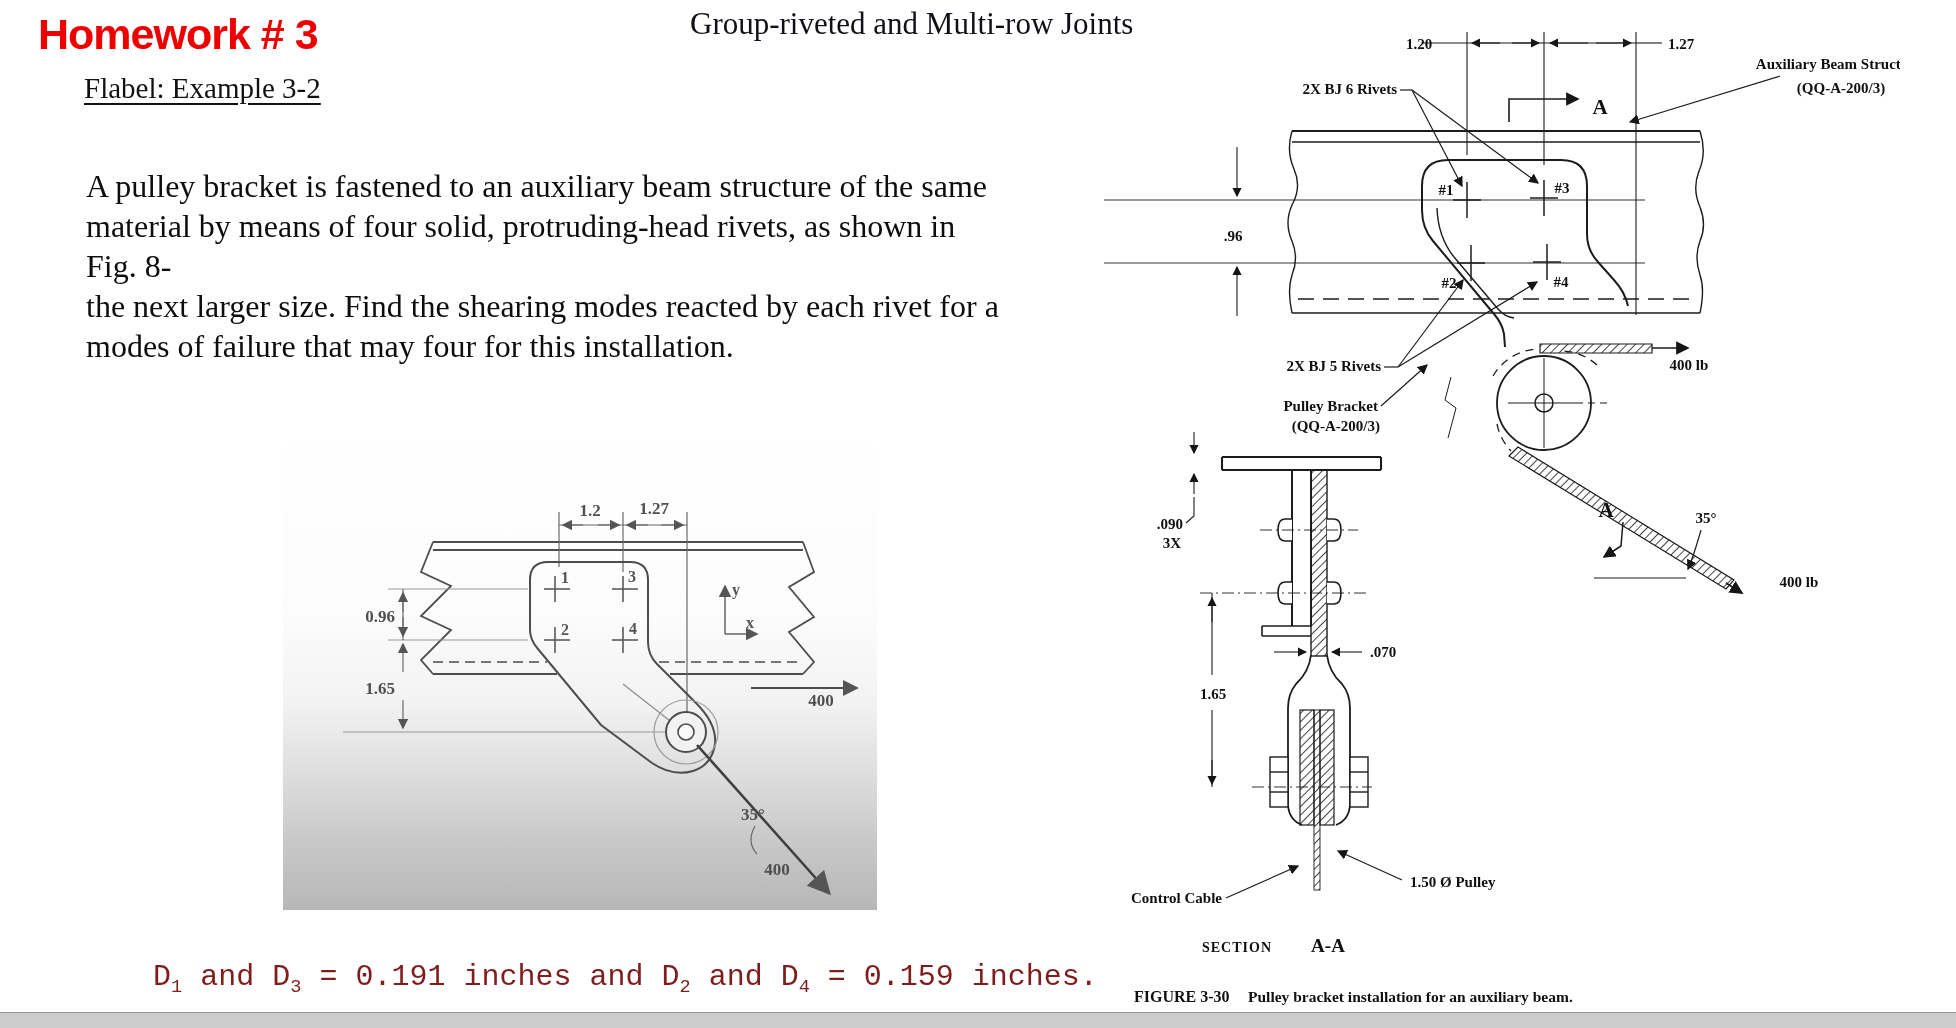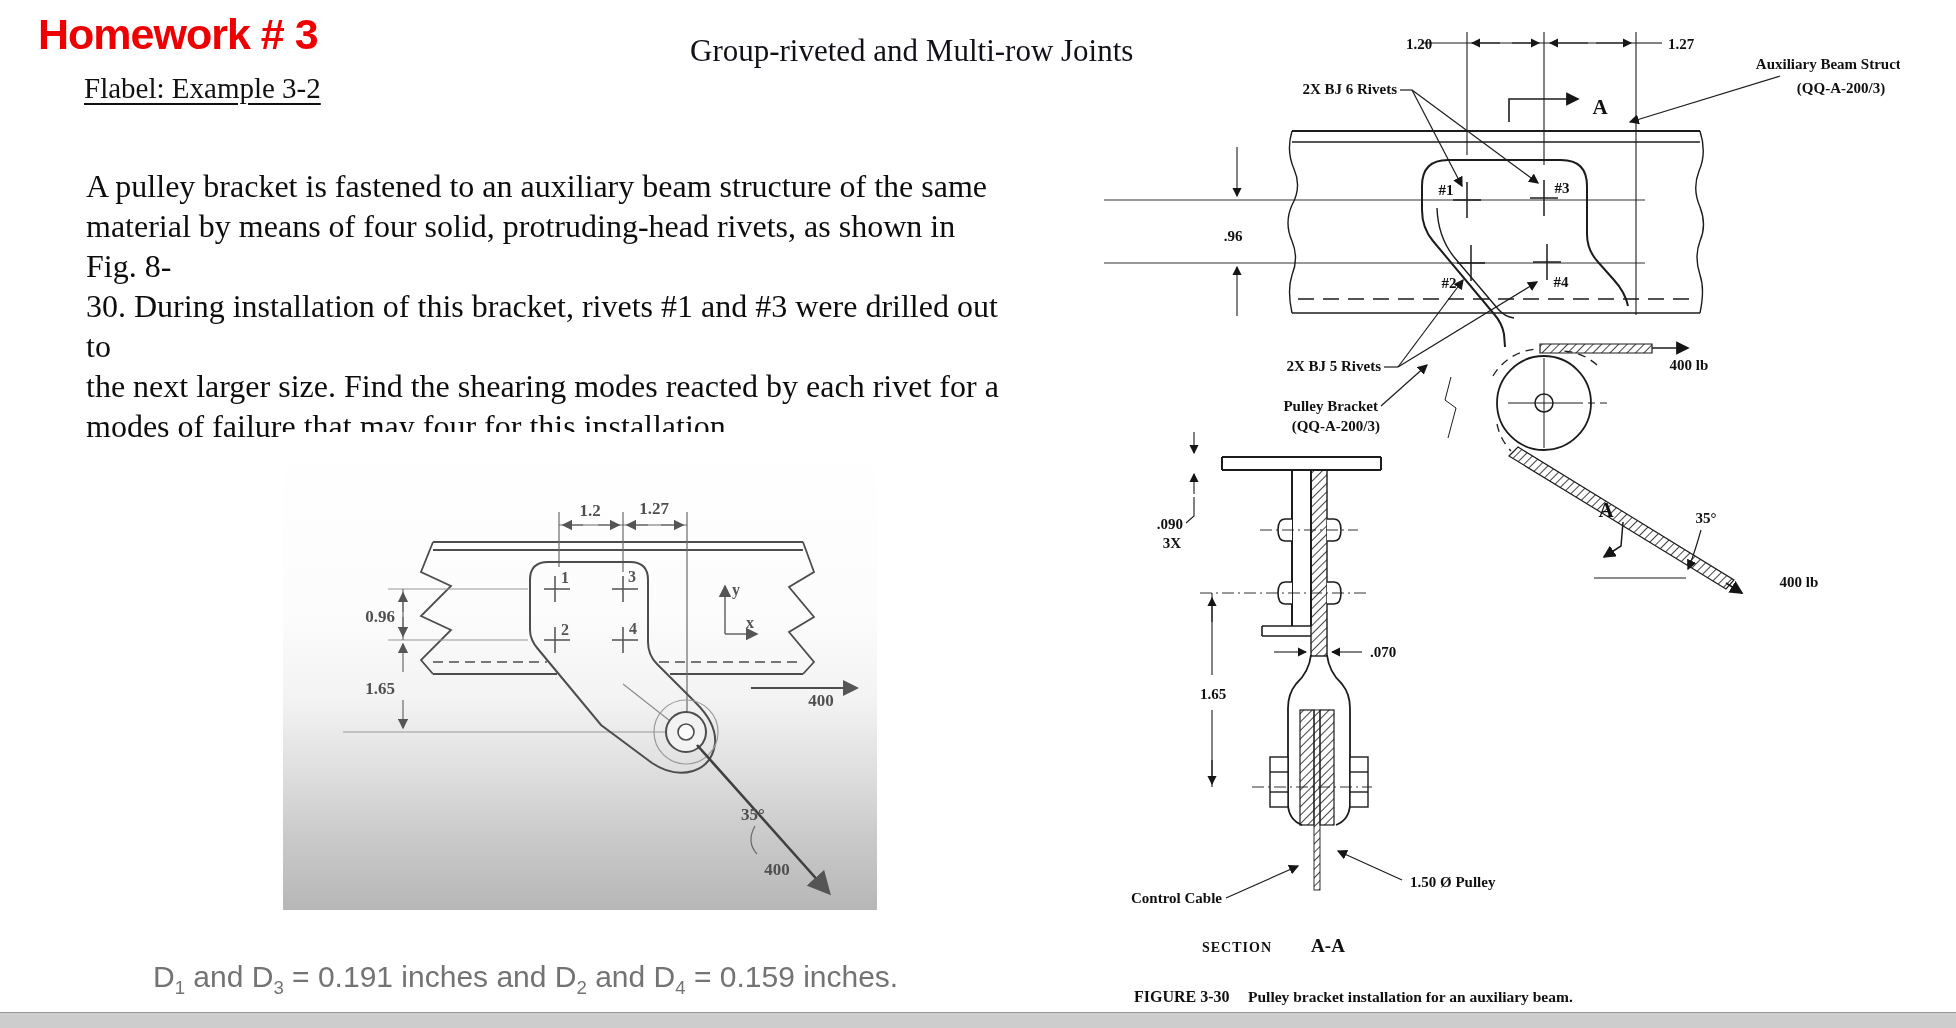--- a/index.html
+++ b/index.html
@@ -1,25 +1,25 @@
 <!DOCTYPE html>
 <html><head>
 <meta charset="utf-8">
 <style>
   html,body{margin:0;padding:0;background:#ffffff;}
   #page{position:relative;width:1956px;height:1028px;background:#ffffff;overflow:hidden;
         font-family:"Liberation Serif",serif;color:#111;}
   .abs{position:absolute;}
   #homework-title{left:26px;top:10px;font-family:Liberation Sans, sans-serif;
       font-weight:bold;font-size:43px;color:#ee0000;letter-spacing:-1px;margin-left:12px;}
-  #page-title{left:690px;top:6px;font-size:31px;color:#101018;margin-top:27px;}
+  #page-title{left:690px;top:6px;font-size:31px;color:#101018;}
   #example-label{left:84px;top:72px;font-size:29px;text-decoration:underline;
       text-underline-offset:5px;text-decoration-thickness:2px;}
   #problem-text{left:86px;top:166px;width:920px;font-size:32px;line-height:40px;color:#0d0d0d;}
-  #d-values{left:153px;top:960px;font-family:Liberation Sans, sans-serif;font-size:30px;color:#737373;}
+  #d-values{left:153px;top:960px;font-family:Liberation Mono, monospace;font-size:30px;color:#7f1d1d;}
   #d-values sub{font-size:0.62em;}
   #left-figure{left:283px;top:432px;width:594px;height:478px;
       background:linear-gradient(180deg,#ffffff 0%,#fcfcfc 38%,#f3f3f3 56%,#e0e0e0 70%,#c8c8c8 86%,#b7b7b7 100%);}
   #right-figure{left:900px;top:10px;width:1000px;height:1000px;}
   #bottom-strip{left:0;top:1012px;width:1956px;height:16px;background:#cdcdcd;border-top:1px solid #979797;}
   svg text{user-select:none;}
   .lf-dim{font-family:"Liberation Serif",serif;font-weight:bold;font-size:17px;fill:#4f4f4f;}
   .lf-riv{font-family:"Liberation Serif",serif;font-weight:bold;font-size:16px;fill:#555;}
   .rf-t{font-family:"Liberation Serif",serif;font-weight:bold;font-size:15px;fill:#101010;}
   .rf-big{font-family:"Liberation Serif",serif;font-weight:bold;font-size:21px;fill:#101010;}
@@ -33,21 +33,20 @@
 
 <div id="page">
 
   <div class="abs" id="homework-title">Homework # 3</div>
   <div class="abs" id="page-title">Group-riveted and Multi-row Joints</div>
   <div class="abs" id="example-label">Flabel: Example 3-2</div>
 
   <div class="abs" id="problem-text">
     <div>A pulley bracket is fastened to an auxiliary beam structure of the same</div>
     <div>material by means of four solid, protruding-head rivets, as shown in Fig. 8-</div>
-    <div>30. During installation of this bracket, rivets #1 and #3 were drilled out to</div>
     <div>the next larger size. Find the shearing modes reacted by each rivet for a</div>
     <div>modes of failure that may four for this installation.</div>
   </div>
 
   <div class="abs" id="left-figure">
   <svg width="594" height="478" viewBox="0 0 594 478">
     <defs>
       <marker id="arg" viewBox="0 0 8 8" refX="7" refY="4" markerWidth="9" markerHeight="9" orient="auto">
         <path d="M0,0 L8,4 L0,8 Z" fill="#555"></path>
       </marker>

